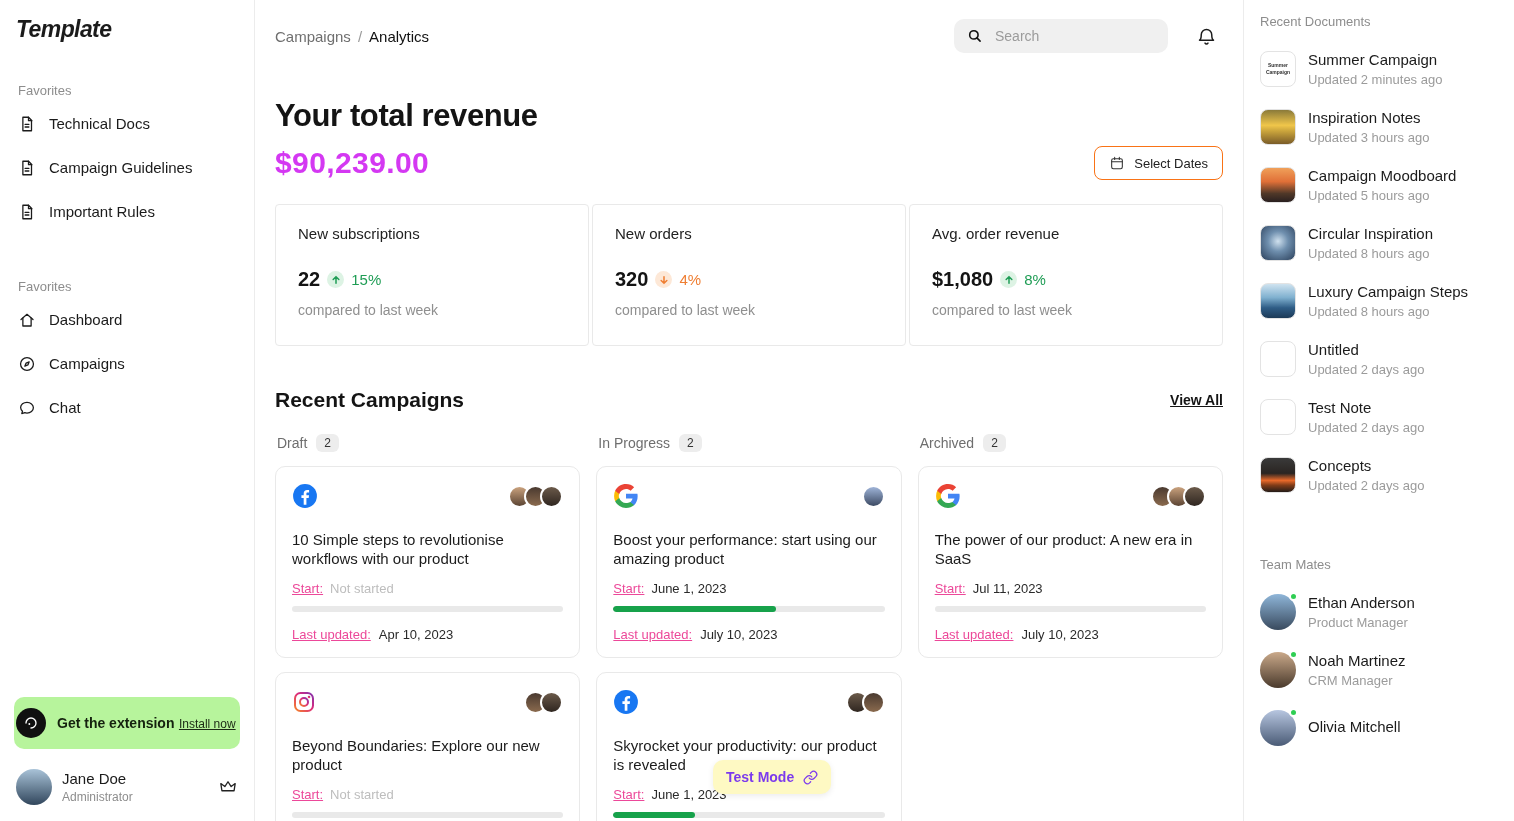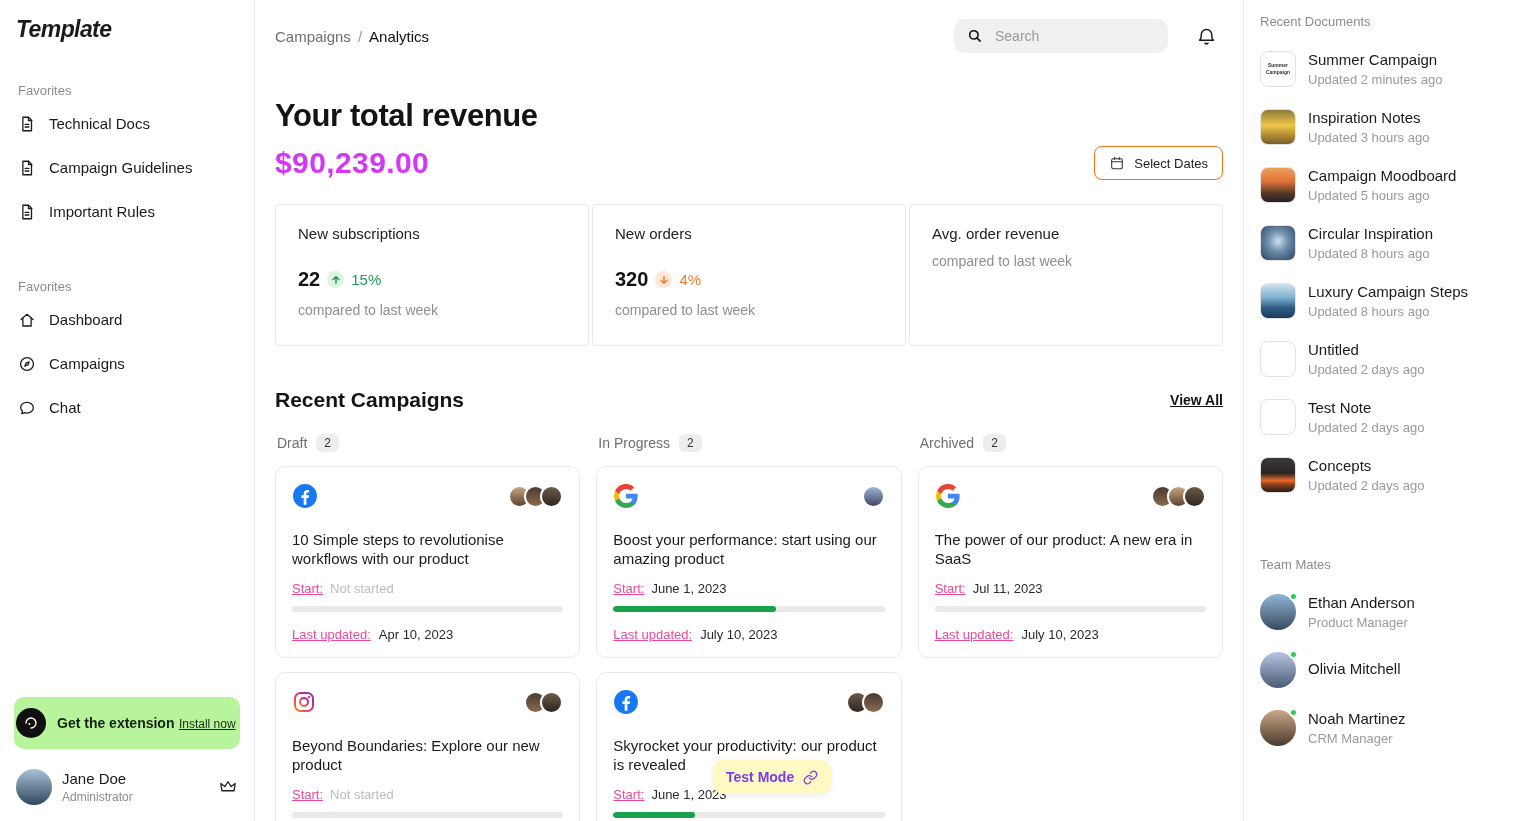--- a/index.html
+++ b/index.html
@@ -292,20 +292,29 @@
           <svg viewBox="0 0 12 12" width="10" height="10" fill="none" stroke="currentColor" stroke-width="1.8" stroke-linecap="round" stroke-linejoin="round">
               <path d="M6 2v8M2.6 6.6 6 10l3.4-3.4"></path>
             </svg>
         </span>
         <span class="delta delta-down">4%</span>
       </div>
       <div class="stat-note">compared to last week</div>
     </div>
     <div class="stat-card">
       <div class="stat-label">Avg. order revenue</div>
+      <div class="stat-value-row">
+        <span class="stat-value">$1,080</span>
+        <span class="trend-bubble trend-up">
+          <svg viewBox="0 0 12 12" width="10" height="10" fill="none" stroke="currentColor" stroke-width="1.8" stroke-linecap="round" stroke-linejoin="round">
+              <path d="M6 10V2M2.6 5.4 6 2l3.4 3.4"></path>
+            </svg>
+        </span>
+        <span class="delta delta-up">8%</span>
+      </div>
       <div class="stat-note">compared to last week</div>
     </div>
   </div>
 
   <div class="campaigns-header">
     <span class="campaigns-title">Recent Campaigns</span>
     <a class="view-all">View All</a>
   </div>
 
   <div class="columns">
@@ -550,30 +559,30 @@
   <div class="team-item">
     <span class="avatar team-avatar t1">
         <span class="status-dot"></span>
       </span>
     <span>
       <div class="item-title">Ethan Anderson</div>
       <div class="item-meta">Product Manager</div>
     </span>
   </div>
   <div class="team-item">
+    <span class="avatar team-avatar t3">
+        <span class="status-dot"></span>
+      </span>
+    <span>
+      <div class="item-title">Noah Martinez</div>
+      <div class="item-meta">CRM Manager</div>
+    </span>
+  </div>
+  <div class="team-item">
     <span class="avatar team-avatar t4">
         <span class="status-dot"></span>
       </span>
     <span>
       <div class="item-title">Olivia Mitchell</div>
       <div class="item-meta"></div>
     </span>
   </div>
-  <div class="team-item">
-    <span class="avatar team-avatar t3">
-        <span class="status-dot"></span>
-      </span>
-    <span>
-      <div class="item-title">Noah Martinez</div>
-      <div class="item-meta">CRM Manager</div>
-    </span>
-  </div>
 </aside>
 
 </body></html>

